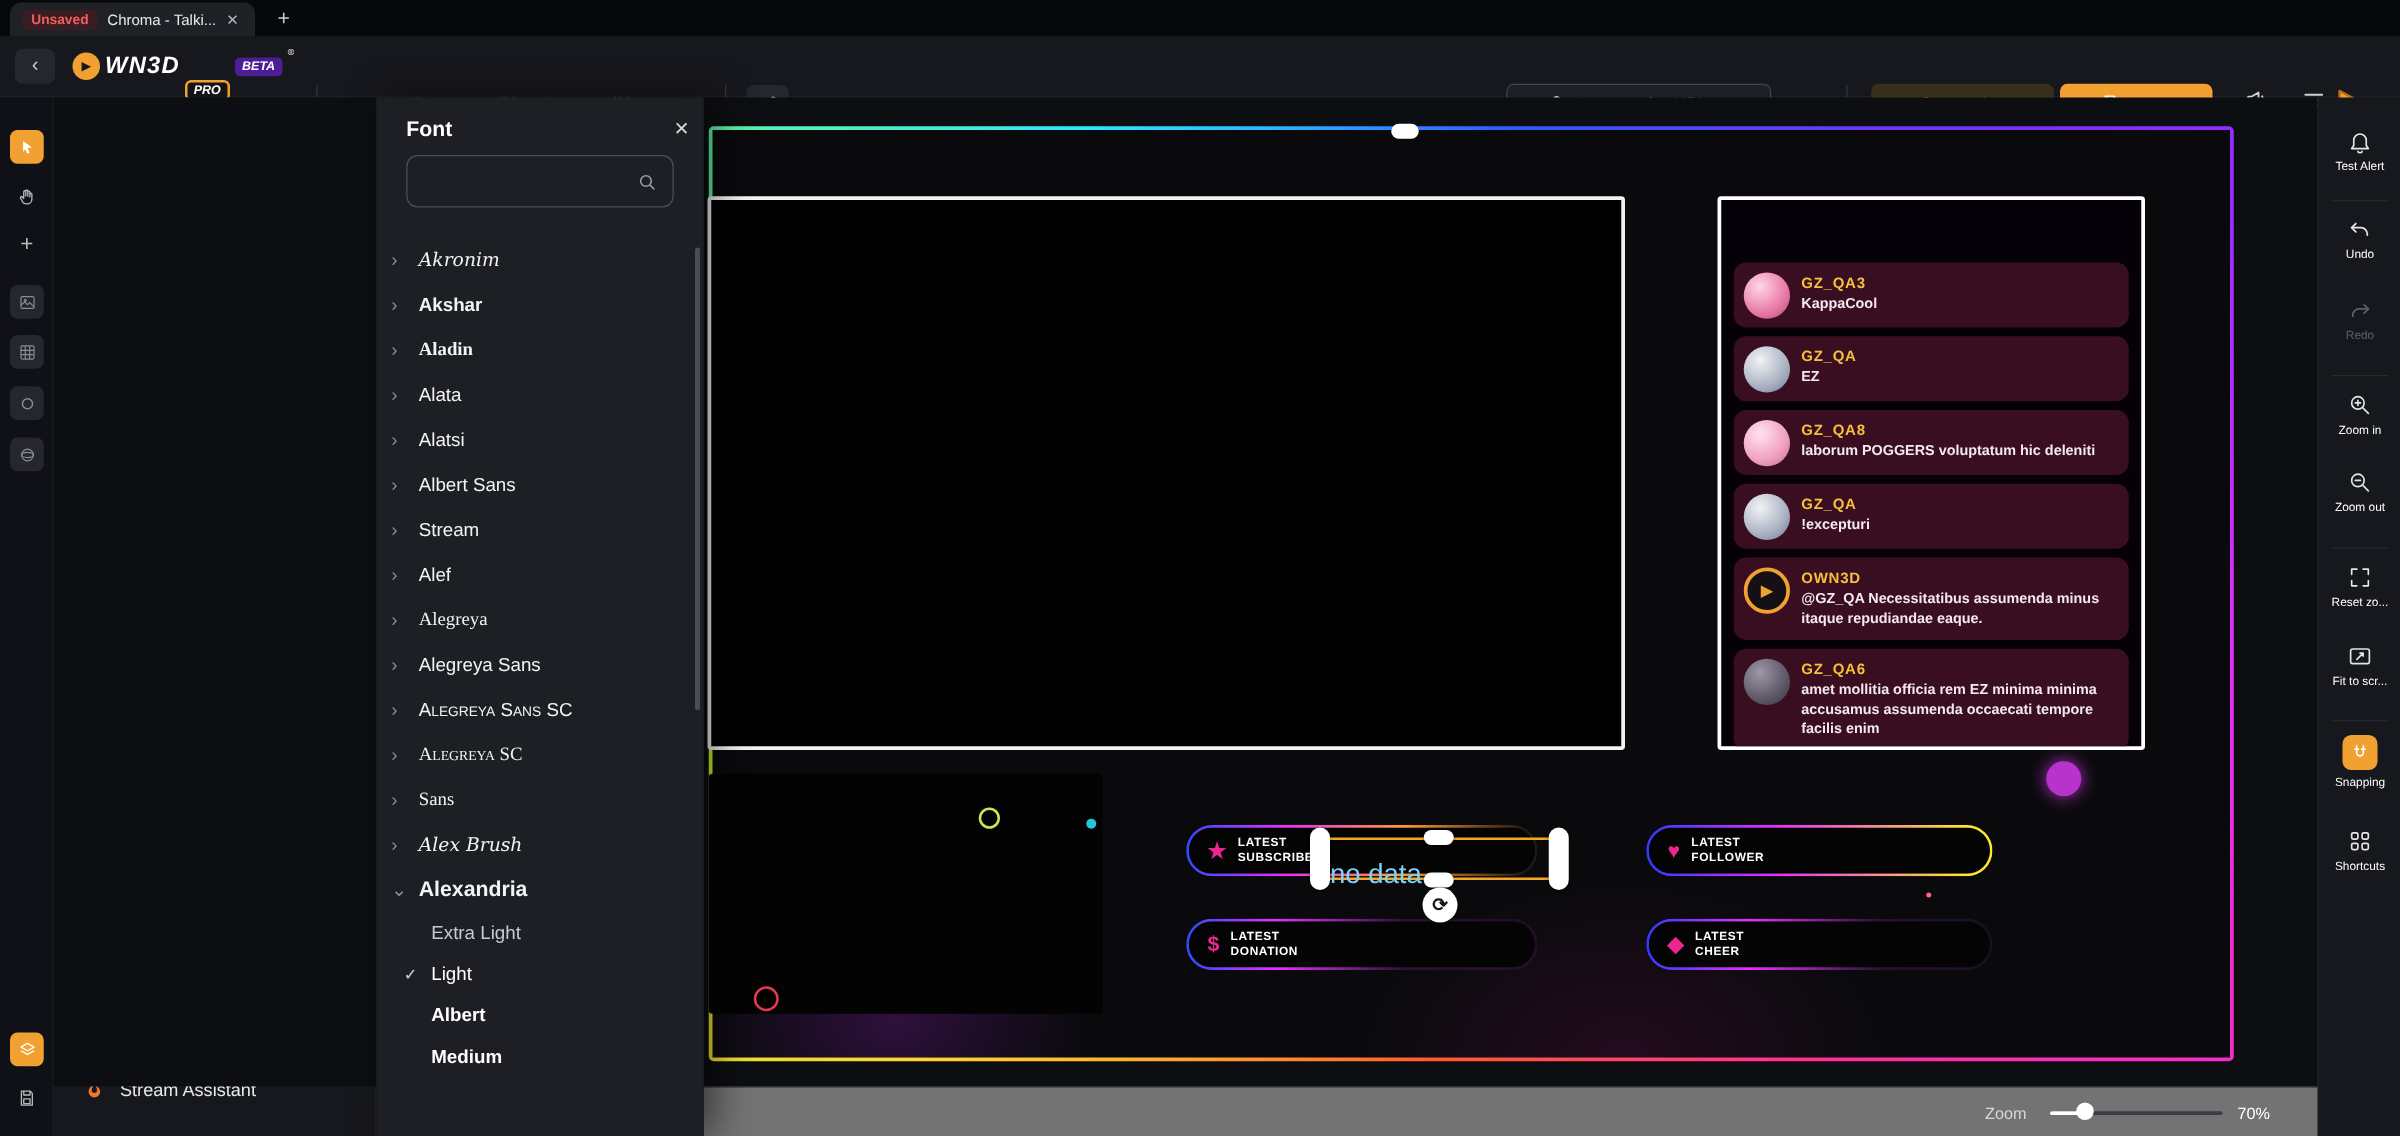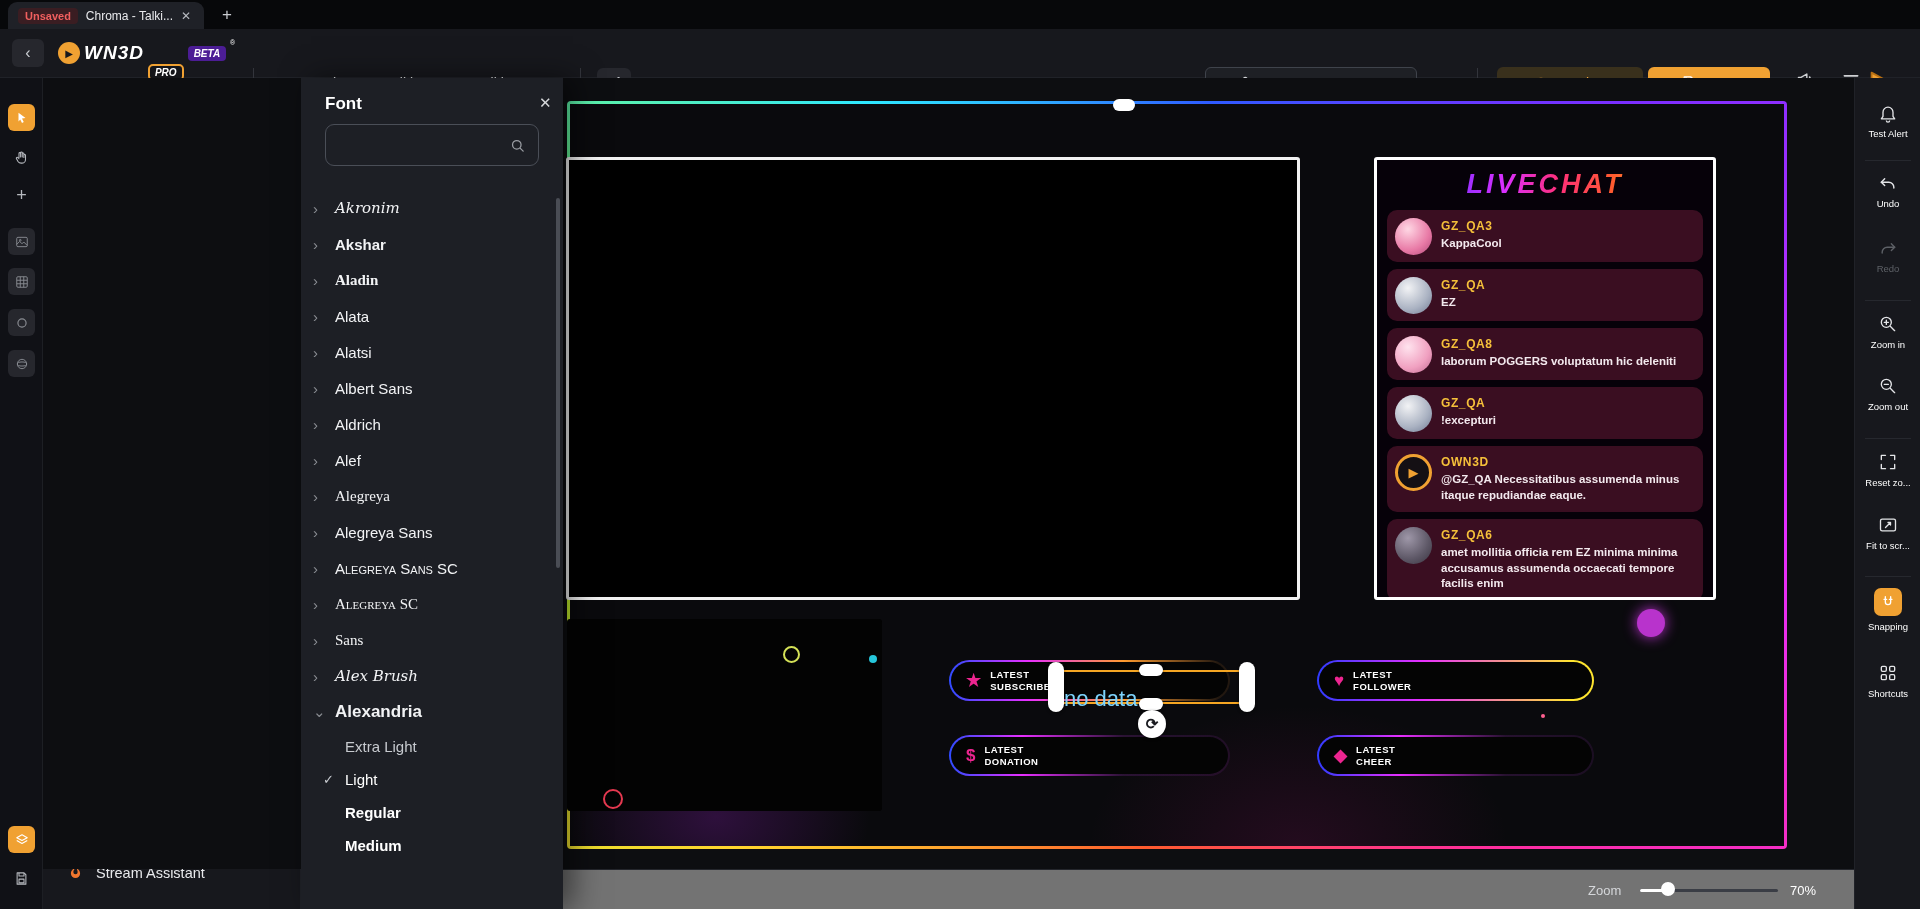--- a/index.html
+++ b/index.html
@@ -446,21 +446,20 @@
   <div id="main-frame"></div>
   <div id="cam-frame"></div>
 
   <div class="dot" style="left:740px;top:568px;width:17px;height:17px;border:2px solid #d4e157;background:transparent"></div>
   <div class="dot" style="left:826px;top:577px;width:8px;height:8px;background:#26c6da"></div>
   <div class="dot" style="left:560px;top:711px;width:20px;height:20px;border:2.5px solid #e53950;background:transparent"></div>
   <div class="dot" style="left:1594px;top:531px;width:28px;height:28px;background:#b833cc;box-shadow:0 0 14px #b833cc"></div>
   <div class="dot" style="left:1498px;top:636px;width:4px;height:4px;background:#ff6090"></div>
 
   <div id="chat-frame">
-    <div id="chat-title">LIVECHAT</div>
     <div id="chat-list">
 
         <div class="chat-msg">
           <span class="chat-avatar av-p1"></span>
           <div class="chat-user">GZ_QA3</div>
           <div class="chat-text">KappaCool</div>
         </div>
 
         <div class="chat-msg">
           <span class="chat-avatar av-g1"></span>
@@ -668,21 +667,21 @@
         <span class="font-name">Alatsi</span>
       </div>
 
       <div class="font-item">
         <span class="font-chev">›</span>
         <span class="font-name">Albert Sans</span>
       </div>
 
       <div class="font-item">
         <span class="font-chev">›</span>
-        <span class="font-name">Aldrich</span>
+        <span class="font-name">Stream</span>
       </div>
 
       <div class="font-item">
         <span class="font-chev">›</span>
         <span class="font-name">Alef</span>
       </div>
 
       <div class="font-item">
         <span class="font-chev">›</span>
         <span class="font-name f-serif">Alegreya</span>
@@ -726,21 +725,21 @@
         <span class="weight-label w-xlight">Extra Light</span>
       </div>
 
       <div class="weight-item">
         <span class="weight-check">✓</span>
         <span class="weight-label w-sel">Light</span>
       </div>
 
       <div class="weight-item">
         <span class="weight-check"></span>
-        <span class="weight-label w-bold">Regular</span>
+        <span class="weight-label w-bold">Albert</span>
       </div>
 
       <div class="weight-item">
         <span class="weight-check"></span>
         <span class="weight-label w-bold">Medium</span>
       </div>
     </div>
   <div id="font-scrollbar" class="abs"></div>
 </div>
 

